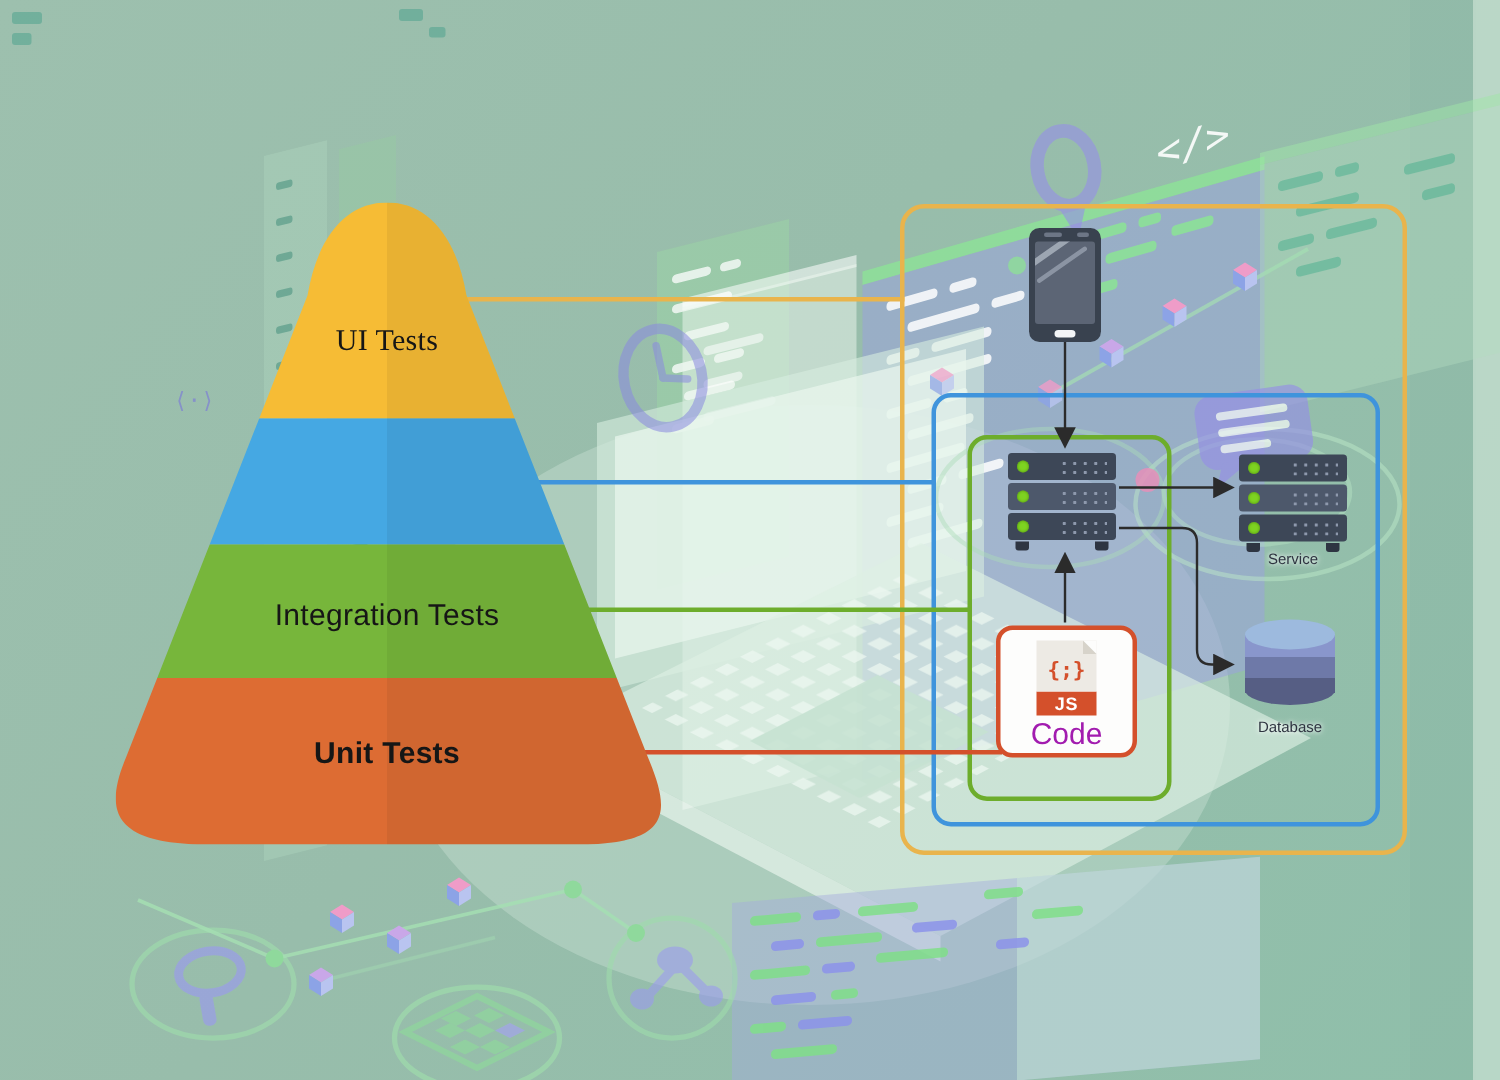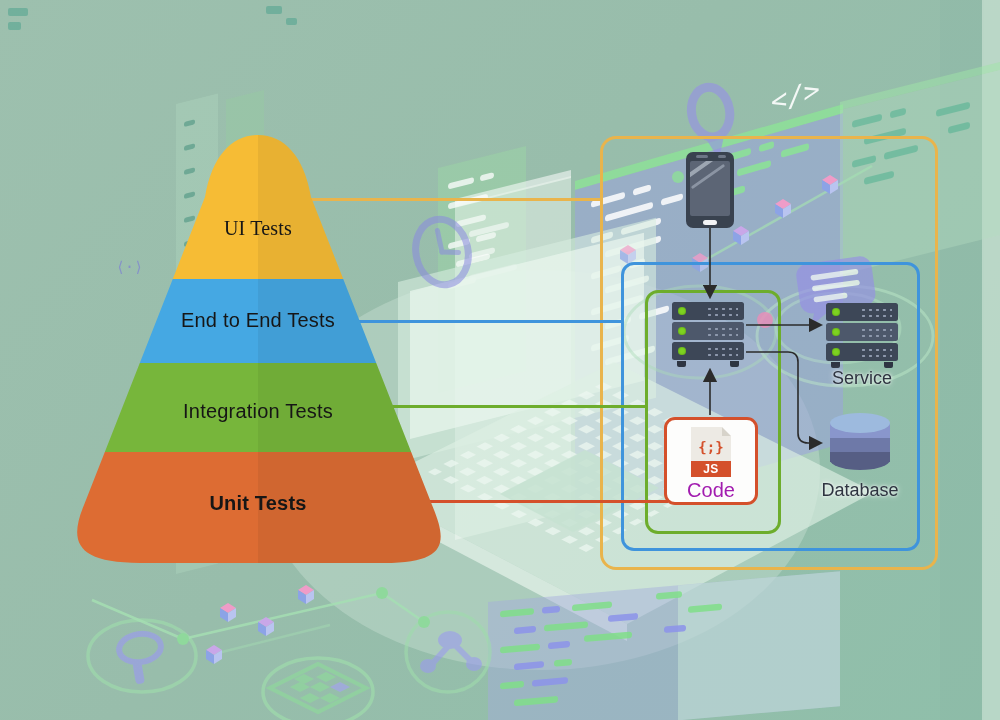--- a/index.html
+++ b/index.html
@@ -48,21 +48,21 @@
   .server .dots{position:absolute;right:6px;top:4px;width:32px;height:10px;
     background-image:radial-gradient(circle,#8e99ad 1.1px,transparent 1.3px);
     background-size:7px 6px;}
   .server .feet{position:relative;height:5px;}
   .server .feet i{position:absolute;top:-1px;width:9px;height:6px;background:#2e3542;border-radius:0 0 2px 2px;}
   .server .feet i.l{left:5px;} .server .feet i.r{right:5px;}
   .srv-app{left:672px;top:302px;}
   .srv-service{left:826px;top:303px;}
 
   .node-label{
-    position:absolute;transform:translateX(-50%);font-size:18px;color:#2e3440;
+    position:absolute;transform:translateX(-50%);font-size:10px;color:#2e3440;
     text-shadow:0 0 3px rgba(255,255,255,.9),0 0 6px rgba(255,255,255,.7);white-space:nowrap;
   }
   .lbl-service{left:862px;top:368px;}
   .lbl-database{left:860px;top:480px;text-align:right;}
 
   
   .code-box{
     position:absolute;left:664px;top:417px;width:94px;height:88px;background:#fdfdfc;
     border:3.5px solid var(--line-red);border-radius:11px;box-sizing:border-box;
     display:flex;flex-direction:column;align-items:center;
@@ -364,21 +364,20 @@
       <rect x="40" y="128" width="440" height="151" fill="#F6BC35"></rect>
       <rect x="40" y="279" width="440" height="84" fill="#45A8E3"></rect>
       <rect x="40" y="363" width="440" height="89" fill="#77B63B"></rect>
       <rect x="40" y="452" width="440" height="115" fill="#DD6C33"></rect>
       <rect x="258" y="128" width="222" height="440" fill="#000000" opacity=".055"></rect>
     </g>
   </svg>
 
   <div class="layer z6">
     <div class="pyr-label lbl-ui">UI Tests</div>
-    <div class="pyr-label lbl-e2e">End to End Tests</div>
     <div class="pyr-label lbl-int">Integration Tests</div>
     <div class="pyr-label lbl-unit">Unit Tests</div>
   </div>
 
   <div class="layer z5">
 
     <div class="phone">
       <div class="speaker"></div>
       <div class="cam"></div>
       <div class="screen">

